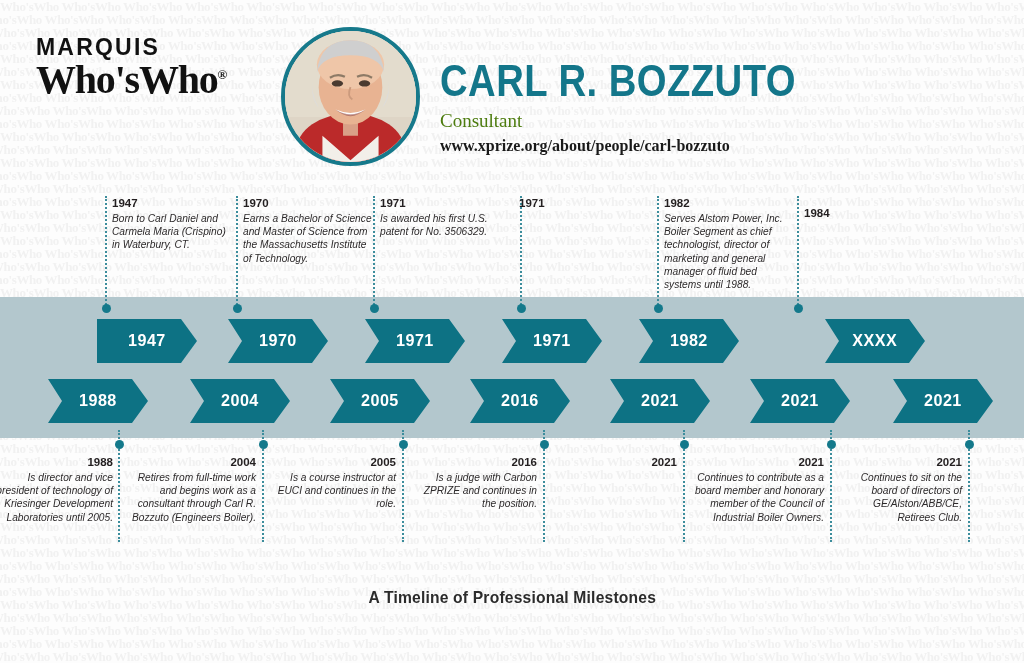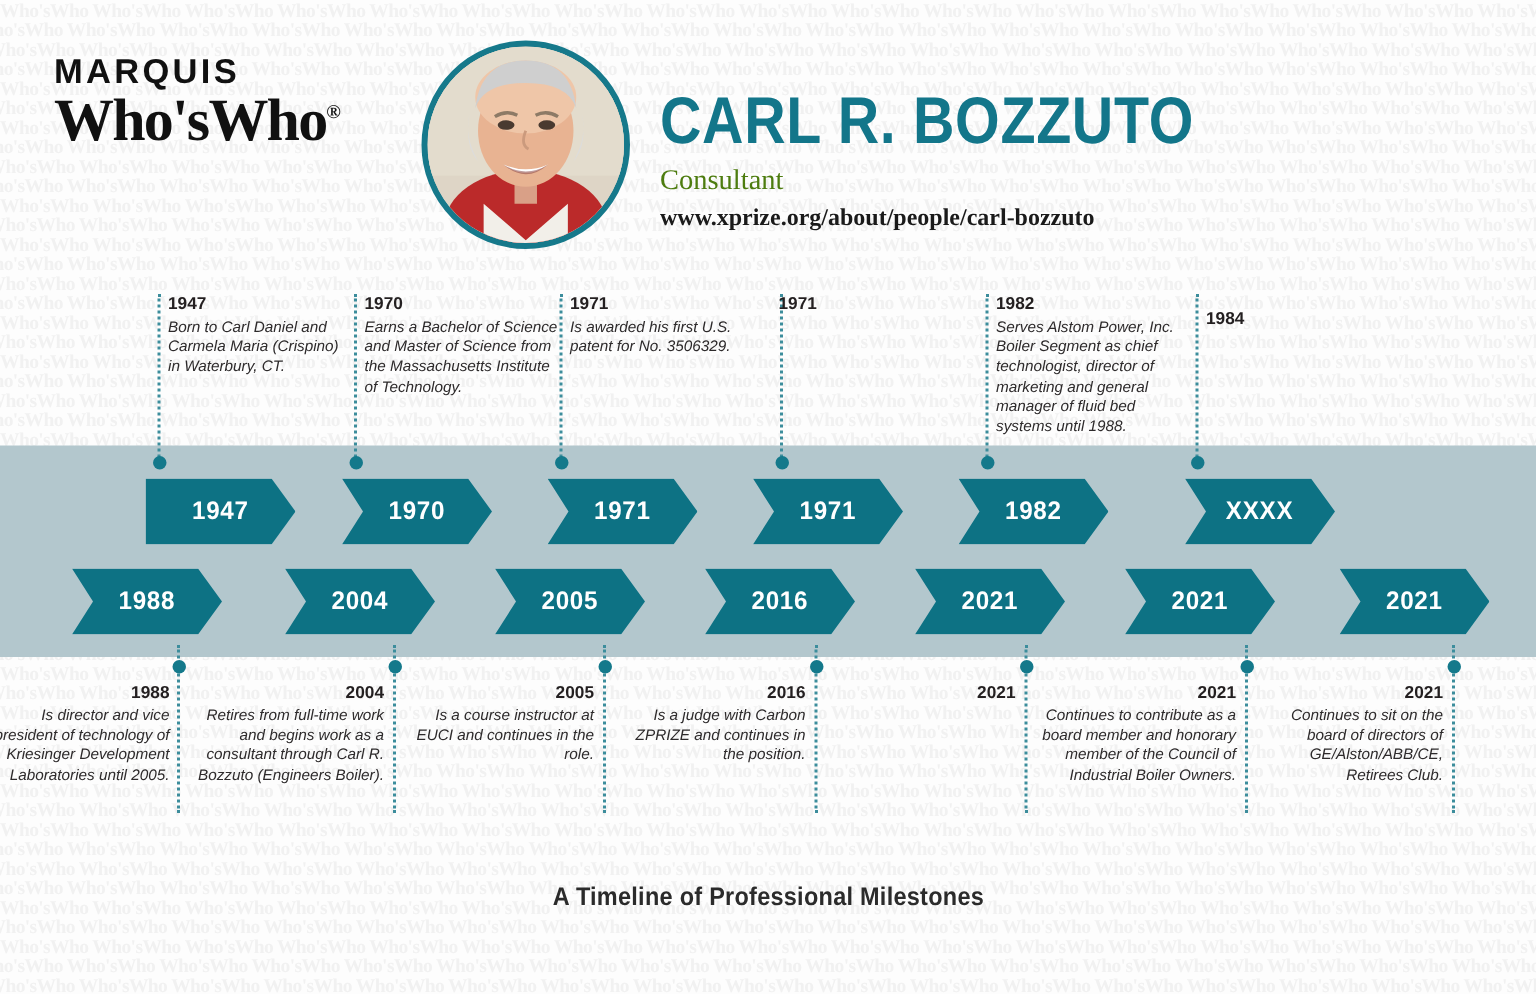--- a/index.html
+++ b/index.html
@@ -320,21 +320,21 @@
       <div class="dot" style="left: 653.5px; top: 304px;"></div>
       <div class="chev notch" style="left: 639px; top: 319px; width: 100px;">
         <span>1982</span>
       </div>
       <div class="event top" style="left: 664px; top: 196px; width: 125px;">
         <div class="ev-year">1982</div>
         <div class="ev-desc">Serves Alstom Power, Inc. Boiler Segment as chief technologist, director of marketing and general manager of fluid bed systems until 1988.</div>
       </div>
       <div class="conn" style="left: 797px; top: 196px; height: 113px;"></div>
       <div class="dot" style="left: 793.5px; top: 304px;"></div>
-      <div class="chev notch" style="left: 790px; top: 319px; width: 100px;">
+      <div class="chev notch" style="left: 825px; top: 319px; width: 100px;">
         <span>XXXX</span>
       </div>
       <div class="event top" style="left: 804px; top: 196px; width: 130px; margin-top: 10px;">
         <div class="ev-year">1984</div>
       </div>
       <div class="conn" style="left: 118px; top: 430px; height: 112px;"></div>
       <div class="dot" style="left: 114.5px; top: 440px;"></div>
       <div class="chev notch" style="left: 48px; top: 379px; width: 100px;">
         <span>1988</span>
       </div>

